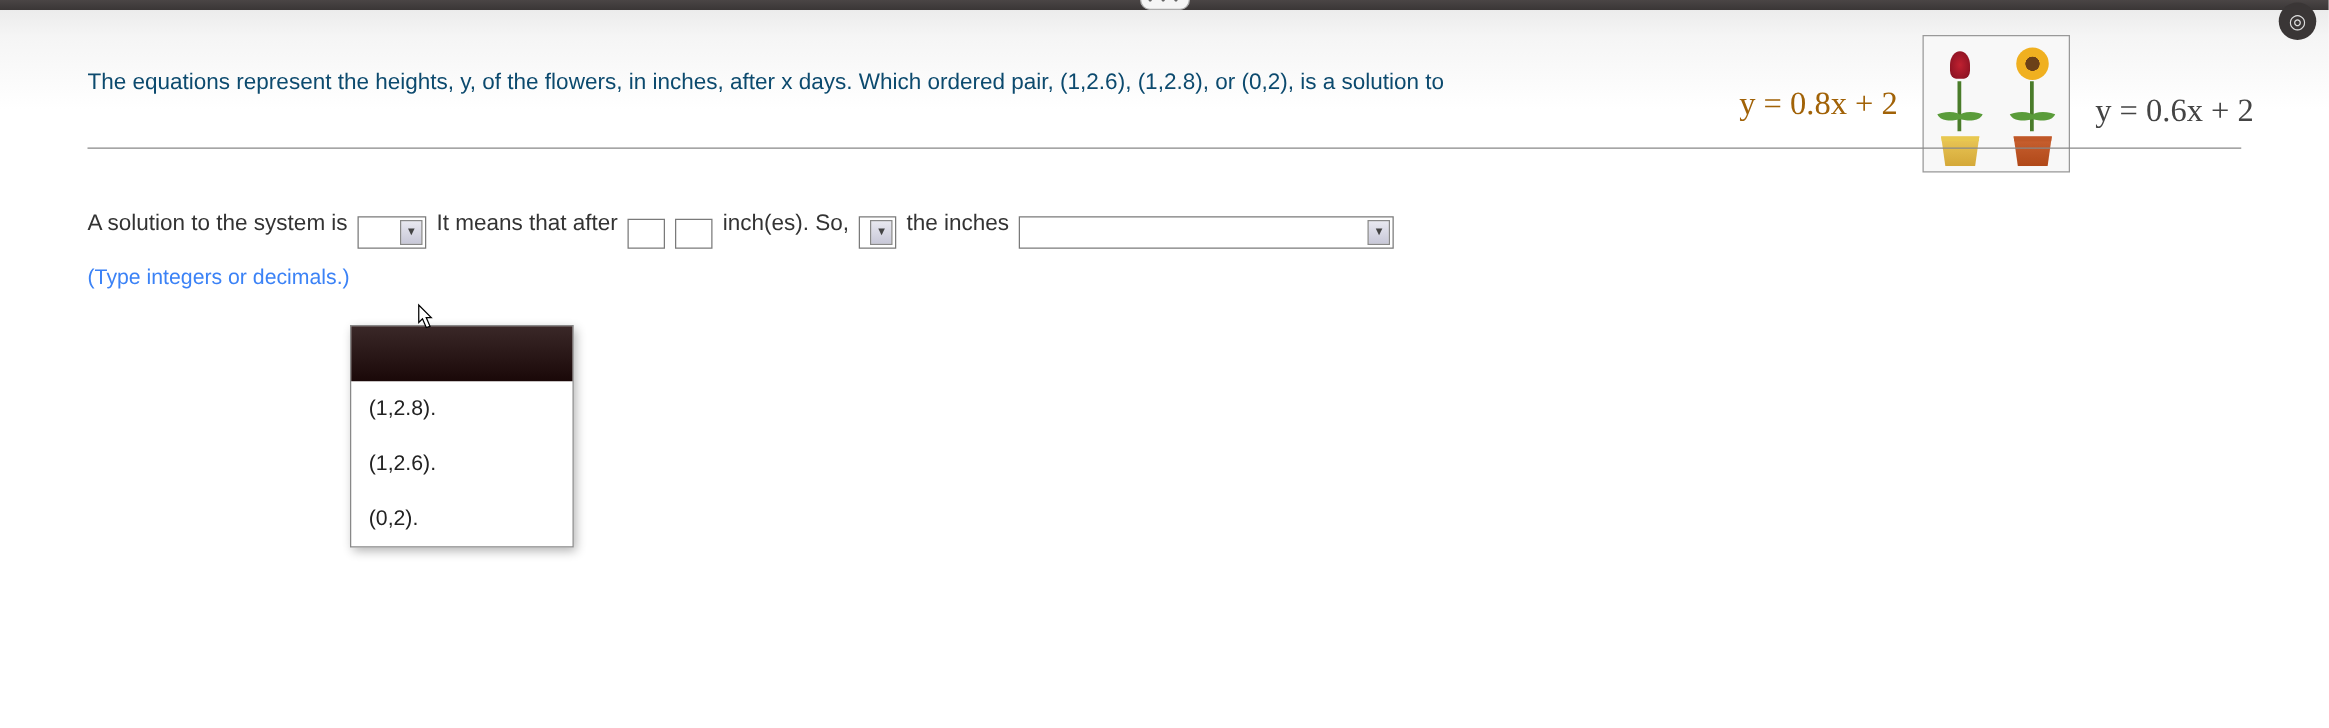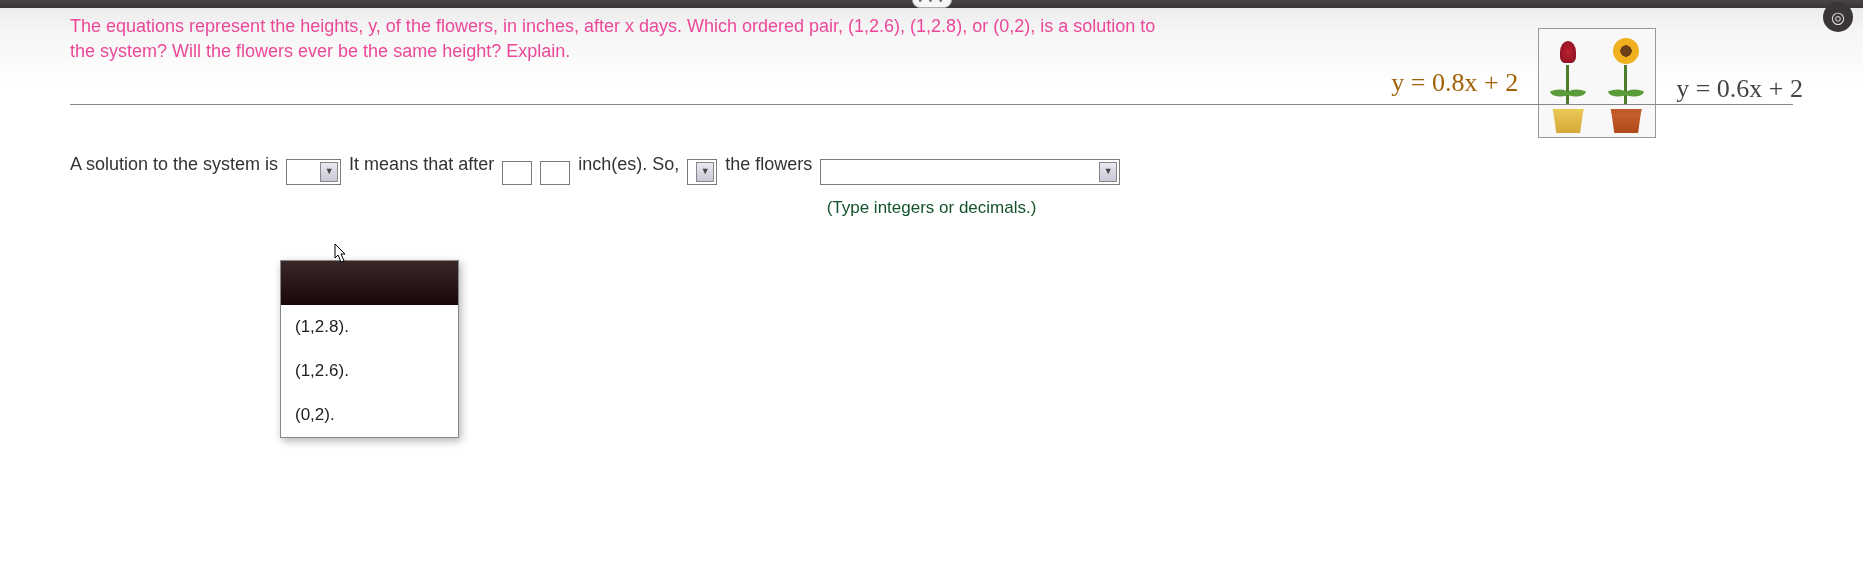--- a/index.html
+++ b/index.html
@@ -19,23 +19,24 @@
       background: linear-gradient(180deg, #4a4545 0%, #3a3636 100%);
       width: 100%;
       height: 8px;
     }
     .question-area {
       padding: 6px 70px 10px 70px;
       position: relative;
     }
     .question-text {
       font-size: 18px;
-      color: #ec4899;
+      color: #0c4a6e;
       line-height: 1.4;
       max-width: 1100px;
+      margin-top: 39px;
     }
     .flowers-area {
       position: absolute;
       right: 60px;
       top: 20px;
       display: flex;
       align-items: center;
       gap: 10px;
     }
     .equation-left {
@@ -216,23 +217,22 @@
     }
     .input-box {
       display: inline-block;
       border: 1px solid #7a7a7a;
       background: #fff;
       height: 24px;
       width: 30px;
     }
     .hint-text {
       font-size: 17px;
-      color: #14532d;
+      color: #3b82f6;
       margin-top: 4px;
-      text-align: center;
     }
     .dropdown-popup {
       position: absolute;
       top: 260px;
       left: 280px;
       width: 179px;
       background: #fff;
       border: 1px solid #888;
       box-shadow: 2px 3px 8px rgba(0,0,0,0.3);
       z-index: 10;
@@ -273,21 +273,20 @@
   </style>
 </head>
 <body>
 
 <div class="header-bar"></div>
 <div class="help-circle">◎</div>
 
 <div class="question-area">
   <div class="question-text">
     <span>The equations represent the heights, y, of the flowers, in inches, after x days. Which ordered pair, (1,2.6), (1,2.8), or (0,2), is a solution to</span><br>
-    <span>the system? Will the flowers ever be the same height? Explain.</span>
   </div>
 
   <div class="flowers-area">
     <span class="equation-left">y = 0.8x + 2</span>
     <div class="flower-images">
       <div class="flower">
         <div class="tulip"></div>
         <div class="stem"></div>
         <div class="leaf leaf-left"></div>
         <div class="leaf leaf-right"></div>
@@ -314,21 +313,21 @@
     <span class="dropdown-box">
       <span class="dropdown-arrow">▼</span>
     </span>
     <span>It means that after</span>
     <span class="input-box"></span>
     <span class="input-box"></span>
     <span>inch(es). So,</span>
     <span class="dropdown-box small">
       <span class="dropdown-arrow">▼</span>
     </span>
-    <span>the flowers</span>
+    <span>the inches</span>
     <span class="dropdown-box wide">
       <span class="dropdown-arrow">▼</span>
     </span>
   </div>
   <div class="hint-text">(Type integers or decimals.)</div>
 </div>
 
 <div class="dropdown-popup">
   <div class="dropdown-option selected"></div>
   <div class="dropdown-option">(1,2.8).</div>

